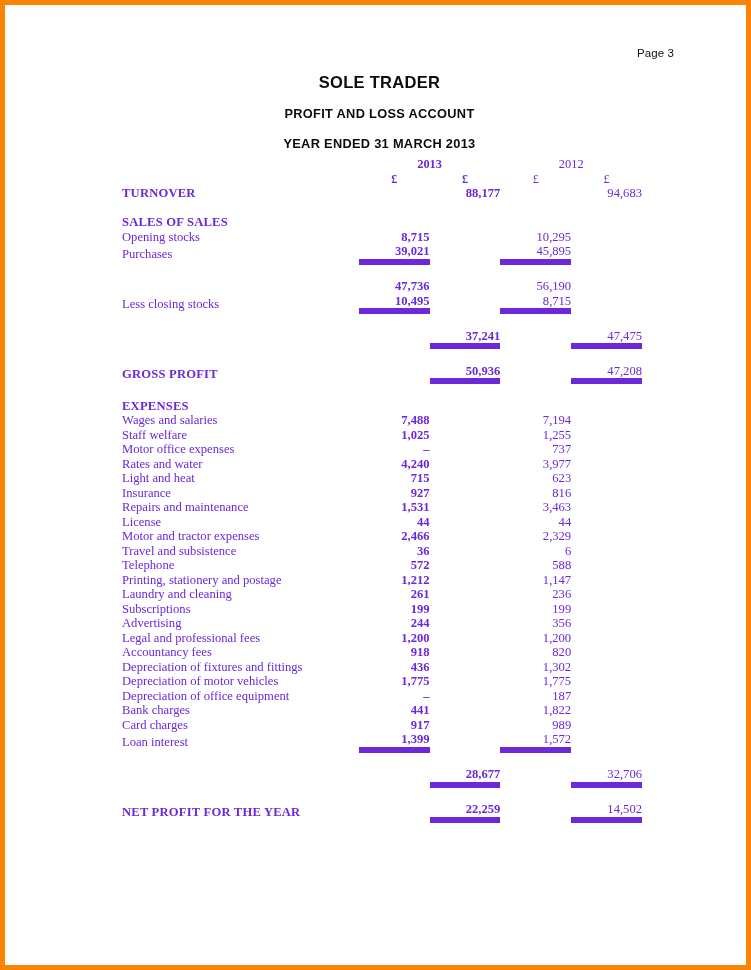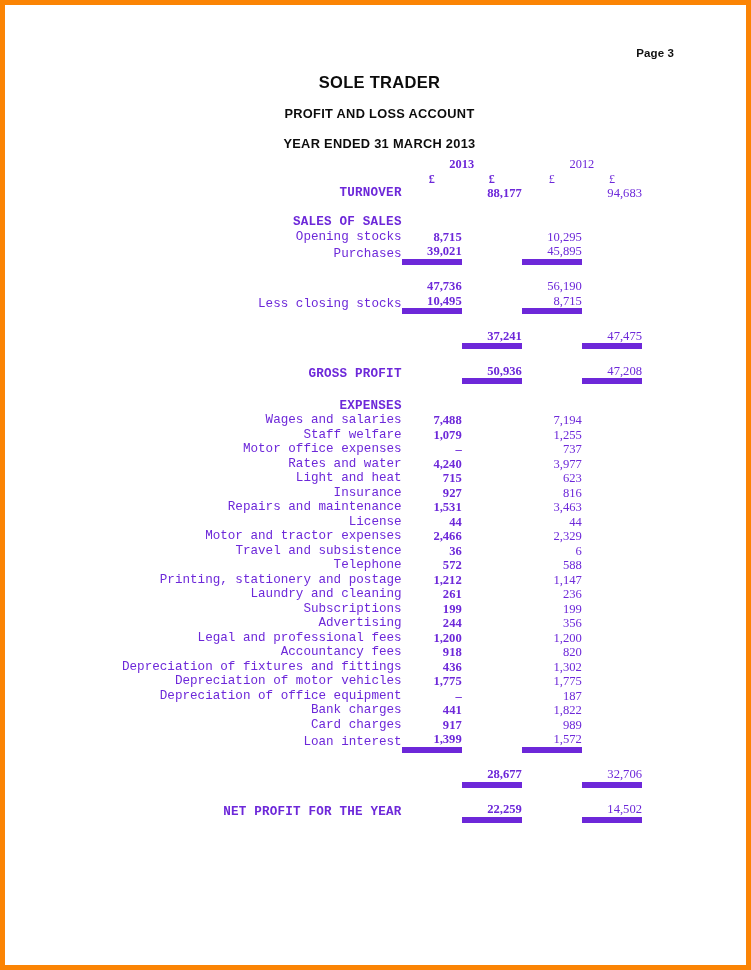--- a/index.html
+++ b/index.html
@@ -17,21 +17,21 @@
     border: 5px solid #fb8404;
     overflow: hidden;
   }
 
   .page-number {
     position: absolute;
     top: 42px;
     right: 72px;
     font-family: "Liberation Sans", sans-serif;
     font-size: 11.5px;
-    font-weight: bold;
+    font-weight: normal;
     color: #101010;
     letter-spacing: 0.1px;
   }
 
   .titles {
     position: absolute;
     top: 68px;
     left: 0;
     width: 751px;
     text-align: center;
@@ -78,21 +78,21 @@
     height: 14.5px;
     white-space: nowrap;
   }
 
   col.c-label { width: 248px; }
   col.c-a     { width: 78px; }
   col.c-b     { width: 78px; }
   col.c-c     { width: 78px; }
   col.c-d     { width: 78px; }
 
-  td.label { text-align: right; font-family: Liberation Mono, monospace; }
+  td.label { text-align: left; }
   td.num   { text-align: right; padding-right: 4px; }
 
   
   .yr-head td {
     text-align: center;
     font-weight: bold;
     font-size: 12.4px;
     height: 17px;
     line-height: 17px;
   }
@@ -247,21 +247,21 @@
 
       <tr>
         <td class="label">Wages and salaries</td>
         <td class="num y13">7,488</td>
         <td class="num"></td>
         <td class="num y12">7,194</td>
         <td class="num"></td>
       </tr>
       <tr>
         <td class="label">Staff welfare</td>
-        <td class="num y13">1,079</td>
+        <td class="num y13">1,025</td>
         <td class="num"></td>
         <td class="num y12">1,255</td>
         <td class="num"></td>
       </tr>
       <tr>
         <td class="label">Motor office expenses</td>
         <td class="num y13">–</td>
         <td class="num"></td>
         <td class="num y12">737</td>
         <td class="num"></td>

